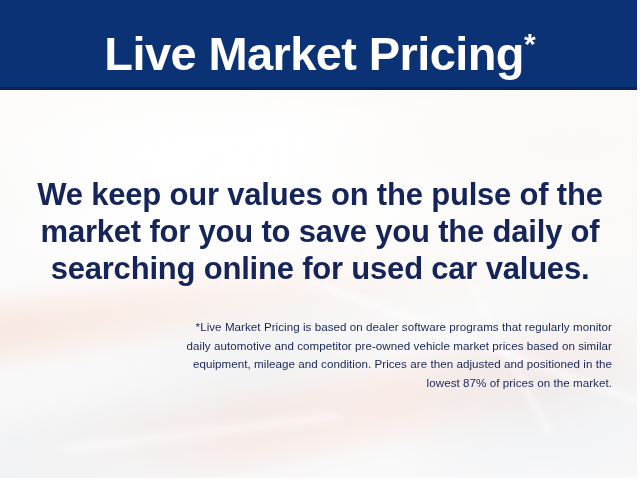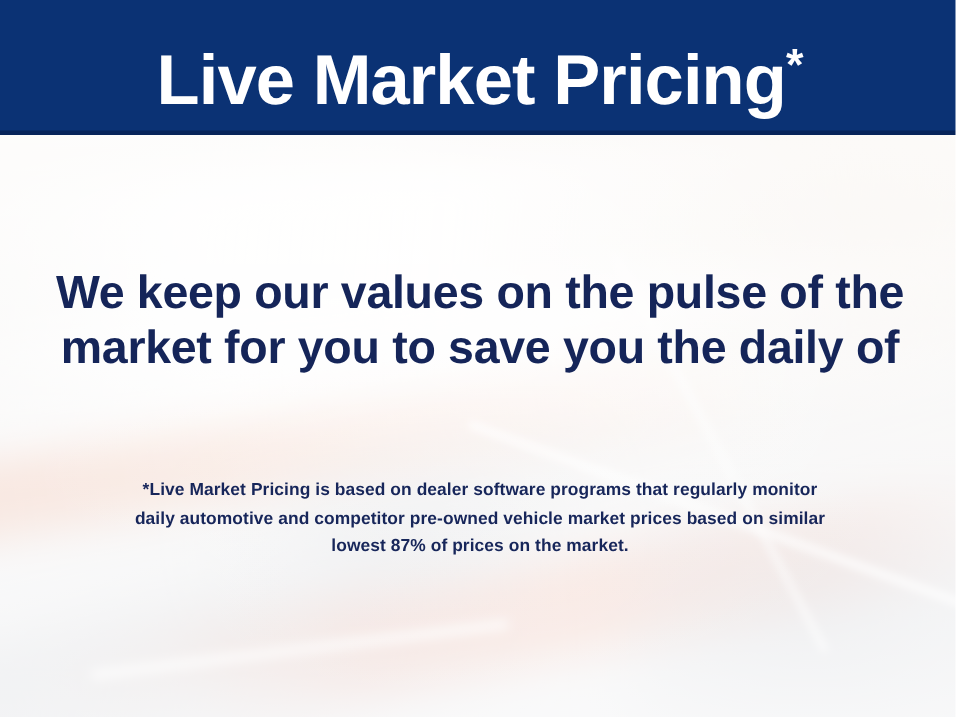--- a/index.html
+++ b/index.html
@@ -297,24 +297,24 @@
   }
 
   .headline-line { display: block; white-space: nowrap; }
 
   
   .disclaimer {
     position: absolute;
     left: 28px;
     top: 318px;
     width: 584px;
-    text-align: center;
+    text-align: right;
     color: #17265a;
     font-size: 11.6px;
-    font-weight: bold;
+    font-weight: normal;
     line-height: 18.5px;
     letter-spacing: 0.05px;
   }
 
   .disclaimer-line { display: block; white-space: nowrap; }
 
   
   .frame-right {
     position: absolute;
     right: 0;
@@ -356,24 +356,26 @@
     <div class="bg-scrim-edge"></div>
   </div>
 
   <div class="banner">
     <div class="banner-title"><span>Live Market Pricing</span><span class="banner-star">*</span></div>
   </div>
 
   <div class="headline">
     <span class="headline-line">We keep our values on the pulse of the</span>
     <span class="headline-line">market for you to save you the daily of</span>
+    <span class="headline-line">searching online for used car values.</span>
   </div>
 
   <div class="disclaimer">
     <span class="disclaimer-line">*Live Market Pricing is based on dealer software programs that regularly monitor</span>
     <span class="disclaimer-line">daily automotive and competitor pre-owned vehicle market prices based on similar</span>
+    <span class="disclaimer-line">equipment, mileage and condition. Prices are then adjusted and positioned in the</span>
     <span class="disclaimer-line">lowest 87% of prices on the market.</span>
   </div>
 
   <div class="frame-right"></div>
   <div class="frame-bottom"></div>
 
 </div>
 
 </body></html>

